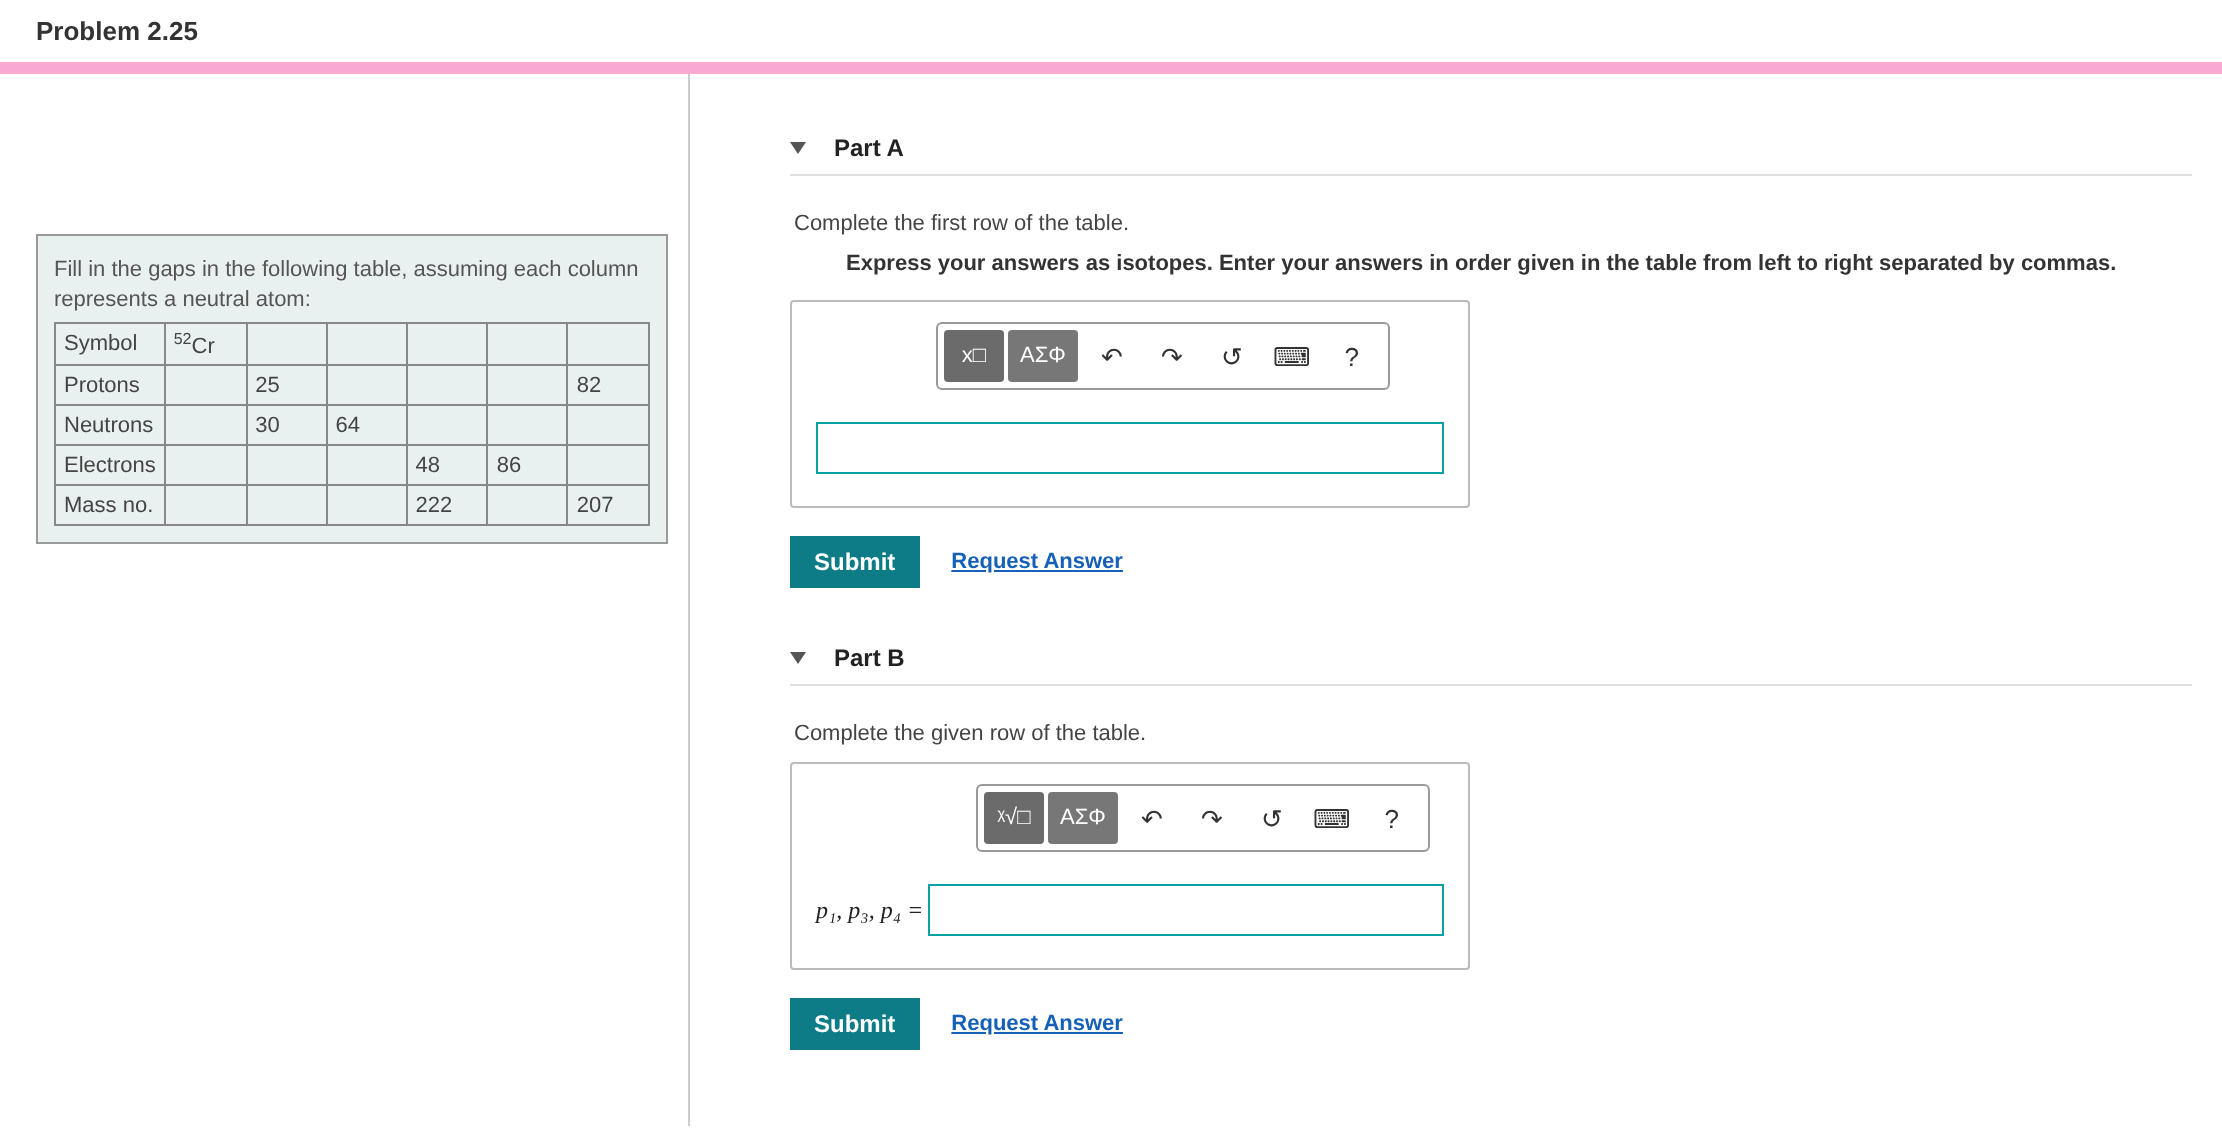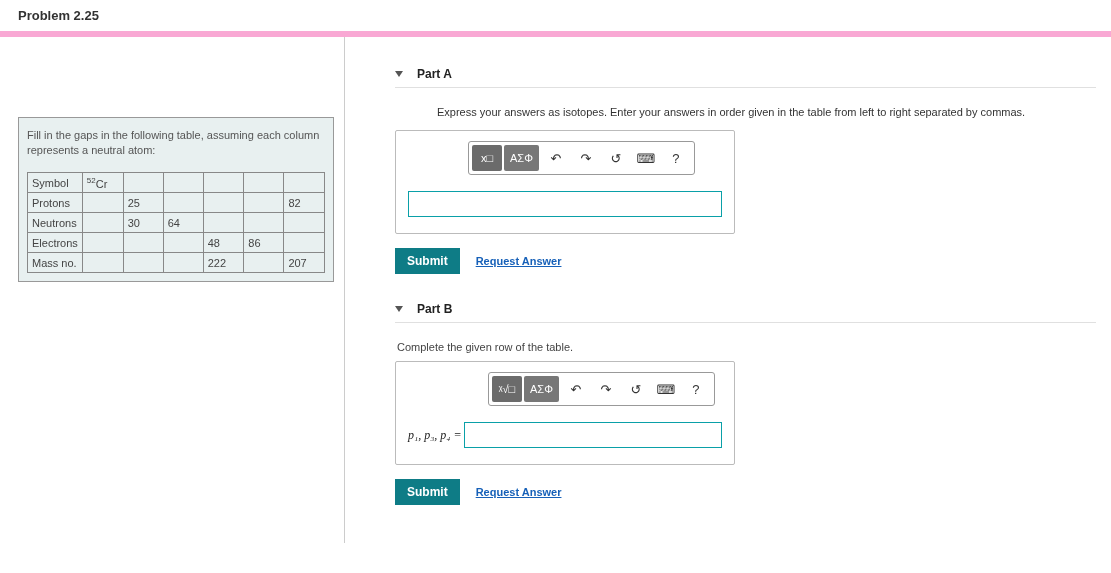--- a/index.html
+++ b/index.html
@@ -3,33 +3,33 @@
 <meta charset="utf-8">
 <style>
   * { box-sizing: border-box; margin: 0; padding: 0; }
   body { font-family: Arial, Helvetica, sans-serif; font-size: 12px; color: #333; background: #fff; width: 1111px; }
   .title-bar { padding: 8px 18px 8px 18px; border-bottom: 6px solid #f9a8d4; }
   .title-bar h1 { font-size: 13px; font-weight: bold; color: #333; }
   .main { display: flex; }
   .left-col { width: 345px; border-right: 1px solid #ccc; padding: 80px 10px 10px 18px; }
   .right-col { flex: 1; padding: 30px 15px 10px 50px; }
   .prompt-box { background: #e8f0f0; border: 1px solid #999; padding: 10px 8px 8px 8px; font-size: 11px; color: #555; }
-  .prompt-text { margin-bottom: 14px; line-height: 1.35; }
+  .prompt-text { margin-bottom: 3px; line-height: 1.35; }
   table.data { border-collapse: collapse; width: 100%; font-size: 11px; }
   table.data td { border: 1px solid #888; padding: 3px 4px; height: 20px; color: #444; background: #e8f0f0; }
   table.data td:first-child { width: 48px; }
   table.data td:not(:first-child) { width: 42px; }
   .sup { vertical-align: super; font-size: 8px; }
 
   .part { margin-bottom: 28px; }
   .part-header { display: flex; align-items: center; margin-bottom: 18px; border-bottom: 1px solid #e0e0e0; padding-bottom: 6px; }
   .part-header .tri { width: 0; height: 0; border-left: 4px solid transparent; border-right: 4px solid transparent; border-top: 6px solid #555; margin-right: 14px; }
   .part-header .pt { font-weight: bold; font-size: 12px; color: #222; }
   .instruct { font-size: 11px; color: #444; margin-left: 2px; margin-bottom: 8px; }
-  .instruct2 { font-size: 11px; font-weight: normal; color: #333; margin-left: 20px; margin-bottom: 12px; padding-left: 22px; }
+  .instruct2 { font-size: 11px; font-weight: bold; color: #333; margin-left: 6px; margin-bottom: 12px; padding-left: 22px; }
 
   .answer-box { border: 1px solid #bbb; border-radius: 2px; padding: 10px 12px 16px 12px; width: 340px; margin-bottom: 14px; }
   .toolbar { display: flex; align-items: center; gap: 0; border: 1px solid #999; border-radius: 3px; width: fit-content; padding: 3px 3px; background: #fff; }
   .tb-btn { display: inline-flex; align-items: center; justify-content: center; width: 30px; height: 26px; font-size: 13px; color: #333; border: none; background: transparent; cursor: pointer; }
   .tb-btn.grey { background: #6b6b6b; color: #fff; border-radius: 2px; margin-right: 2px; padding: 0 4px; font-size: 11px; width: auto; min-width: 30px; }
   .tb-btn.grey2 { background: #777; color: #fff; border-radius: 2px; margin-right: 2px; padding: 0 6px; font-size: 11px; width: auto; min-width: 34px; }
   .ans-row { display: flex; align-items: center; margin-top: 16px; }
   .ans-label { font-style: italic; font-size: 12px; color: #222; margin-right: 2px; font-family: "Times New Roman", serif; }
   .ans-input { flex: 1; height: 26px; border: 1px solid #0aa0a8; background: #fff; padding: 2px 4px; font-size: 12px; }
   .submit-row { display: flex; align-items: center; gap: 16px; }
@@ -100,20 +100,21 @@
     </div>
   </div>
 
   <div class="right-col">
 
     <div class="part">
       <div class="part-header">
         <span class="tri"></span>
         <span class="pt">Part A</span>
       </div>
+      <div class="instruct">Complete the first row of the table.</div>
       <div class="instruct2">Express your answers as isotopes. Enter your answers in order given in the table from left to right separated by commas.</div>
 
       <div class="answer-box">
         <div class="toolbar" style="margin-left:60px;">
           <button class="tb-btn grey">x□</button>
           <button class="tb-btn grey2">ΑΣΦ</button>
           <button class="tb-btn">↶</button>
           <button class="tb-btn">↷</button>
           <button class="tb-btn">↺</button>
           <button class="tb-btn">⌨</button>

